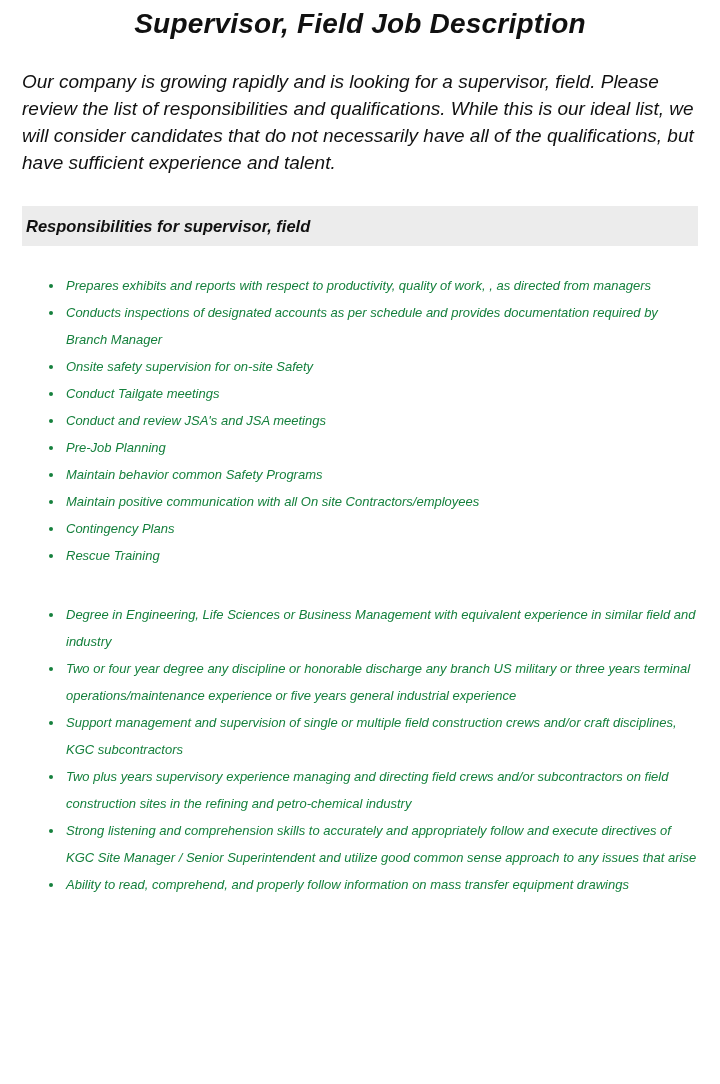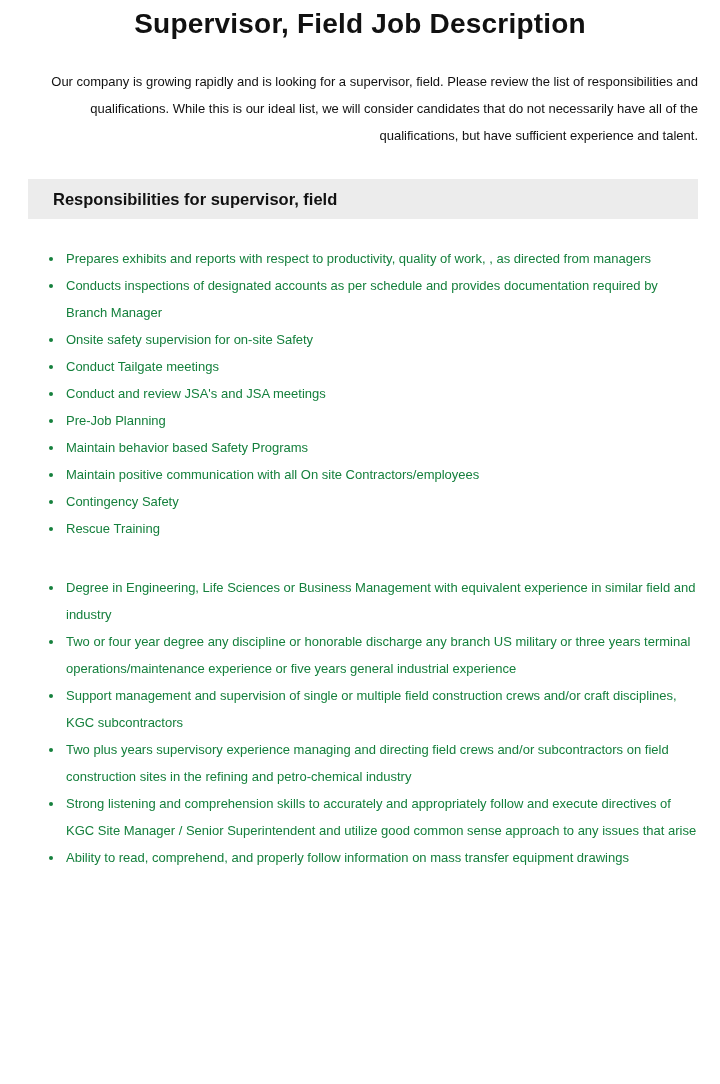--- a/index.html
+++ b/index.html
@@ -1,15 +1,15 @@
 <!DOCTYPE html>
 <html><head>
 <meta charset="utf-8">
 <style>
-  * { box-sizing: border-box; margin: 0; padding: 0; }
+  * { box-sizing: border-box; margin: 0; padding: 0; font-style: italic; }
   html, body {
     background: #ffffff;
     font-family: "Liberation Sans", "DejaVu Sans", sans-serif;
     color: #1a1a1a;
   }
   .doc {
     width: 720px;
     min-height: 1084px;
     margin: 0 auto;
     background: #ffffff;
@@ -17,30 +17,29 @@
   }
   h1.page-title {
     font-size: 28px;
     font-weight: 800;
     text-align: center;
     letter-spacing: 0.2px;
     margin: 2px 0 28px 0;
     color: #111111;
   }
   p.intro {
-    font-size: 13px;
+    font-size: 19px;
     line-height: 27px;
     margin: 0 0 30px 0;
     color: #111111;
-    text-align: right;
   }
   .section-bar {
     background: #ececec;
-    padding: 10px 25px;
-    margin: 0 0 26px 6px;
+    padding: 10px 4px;
+    margin: 0 0 26px 0;
   }
   .section-bar h2 {
     font-size: 16.5px;
     font-weight: 700;
     color: #111111;
     line-height: 20px;
   }
   ul.bullet-list {
     margin: 0 0 32px 0;
     padding-left: 42px;
@@ -72,23 +71,23 @@
     <h2>Responsibilities for supervisor, field</h2>
   </div>
 
   <ul class="bullet-list">
     <li>Prepares exhibits and reports with respect to productivity, quality of work, , as directed from managers</li>
     <li>Conducts inspections of designated accounts as per schedule and provides documentation required by Branch Manager</li>
     <li>Onsite safety supervision for on-site Safety</li>
     <li>Conduct Tailgate meetings</li>
     <li>Conduct and review JSA's and JSA meetings</li>
     <li>Pre-Job Planning</li>
-    <li>Maintain behavior based Safety Programs</li>
+    <li>Maintain behavior common Safety Programs</li>
     <li>Maintain positive communication with all On site Contractors/employees</li>
-    <li>Contingency Safety</li>
+    <li>Contingency Plans</li>
     <li>Rescue Training</li>
   </ul>
 
 
   <ul class="bullet-list last">
     <li>Degree in Engineering, Life Sciences or Business Management with equivalent experience in similar field and industry</li>
     <li>Two or four year degree any discipline or honorable discharge any branch US military or three years terminal operations/maintenance experience or five years general industrial experience</li>
     <li>Support management and supervision of single or multiple field construction crews and/or craft disciplines, KGC subcontractors</li>
     <li>Two plus years supervisory experience managing and directing field crews and/or subcontractors on field construction sites in the refining and petro-chemical industry</li>
     <li>Strong listening and comprehension skills to accurately and appropriately follow and execute directives of KGC Site Manager / Senior Superintendent and utilize good common sense approach to any issues that arise</li>

